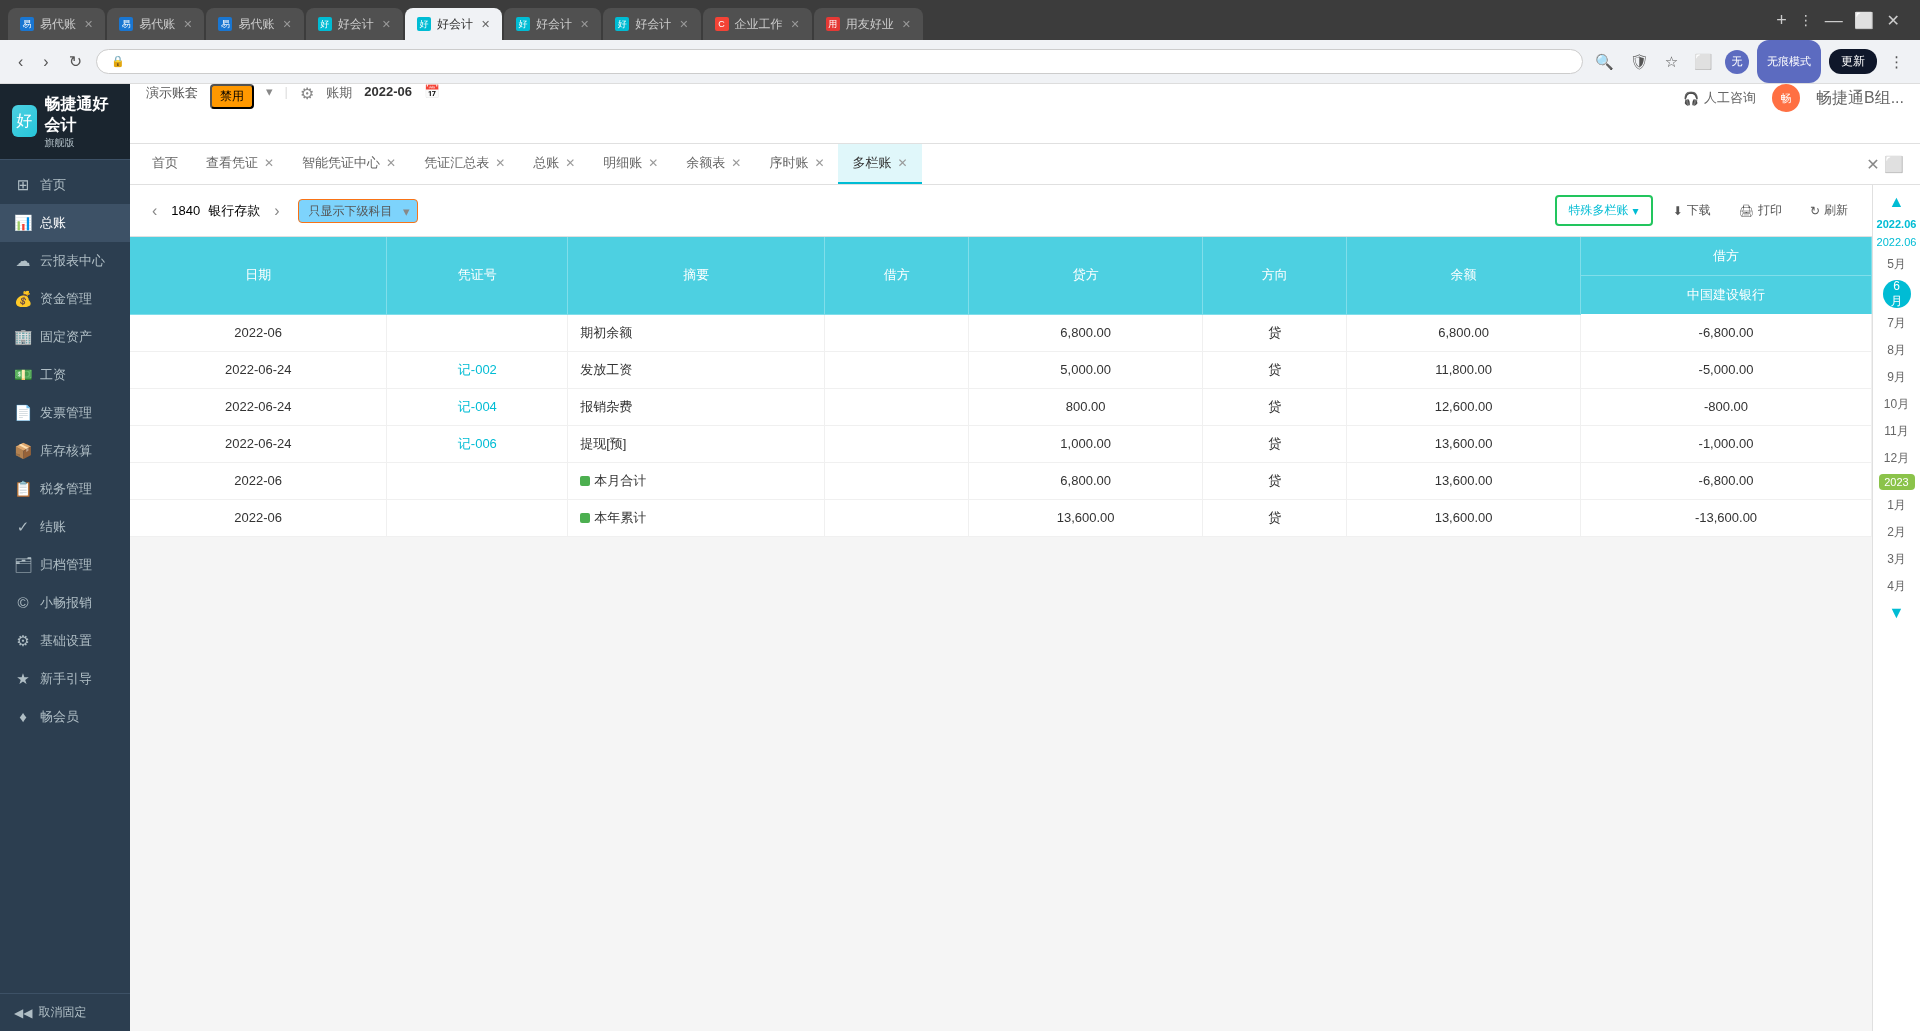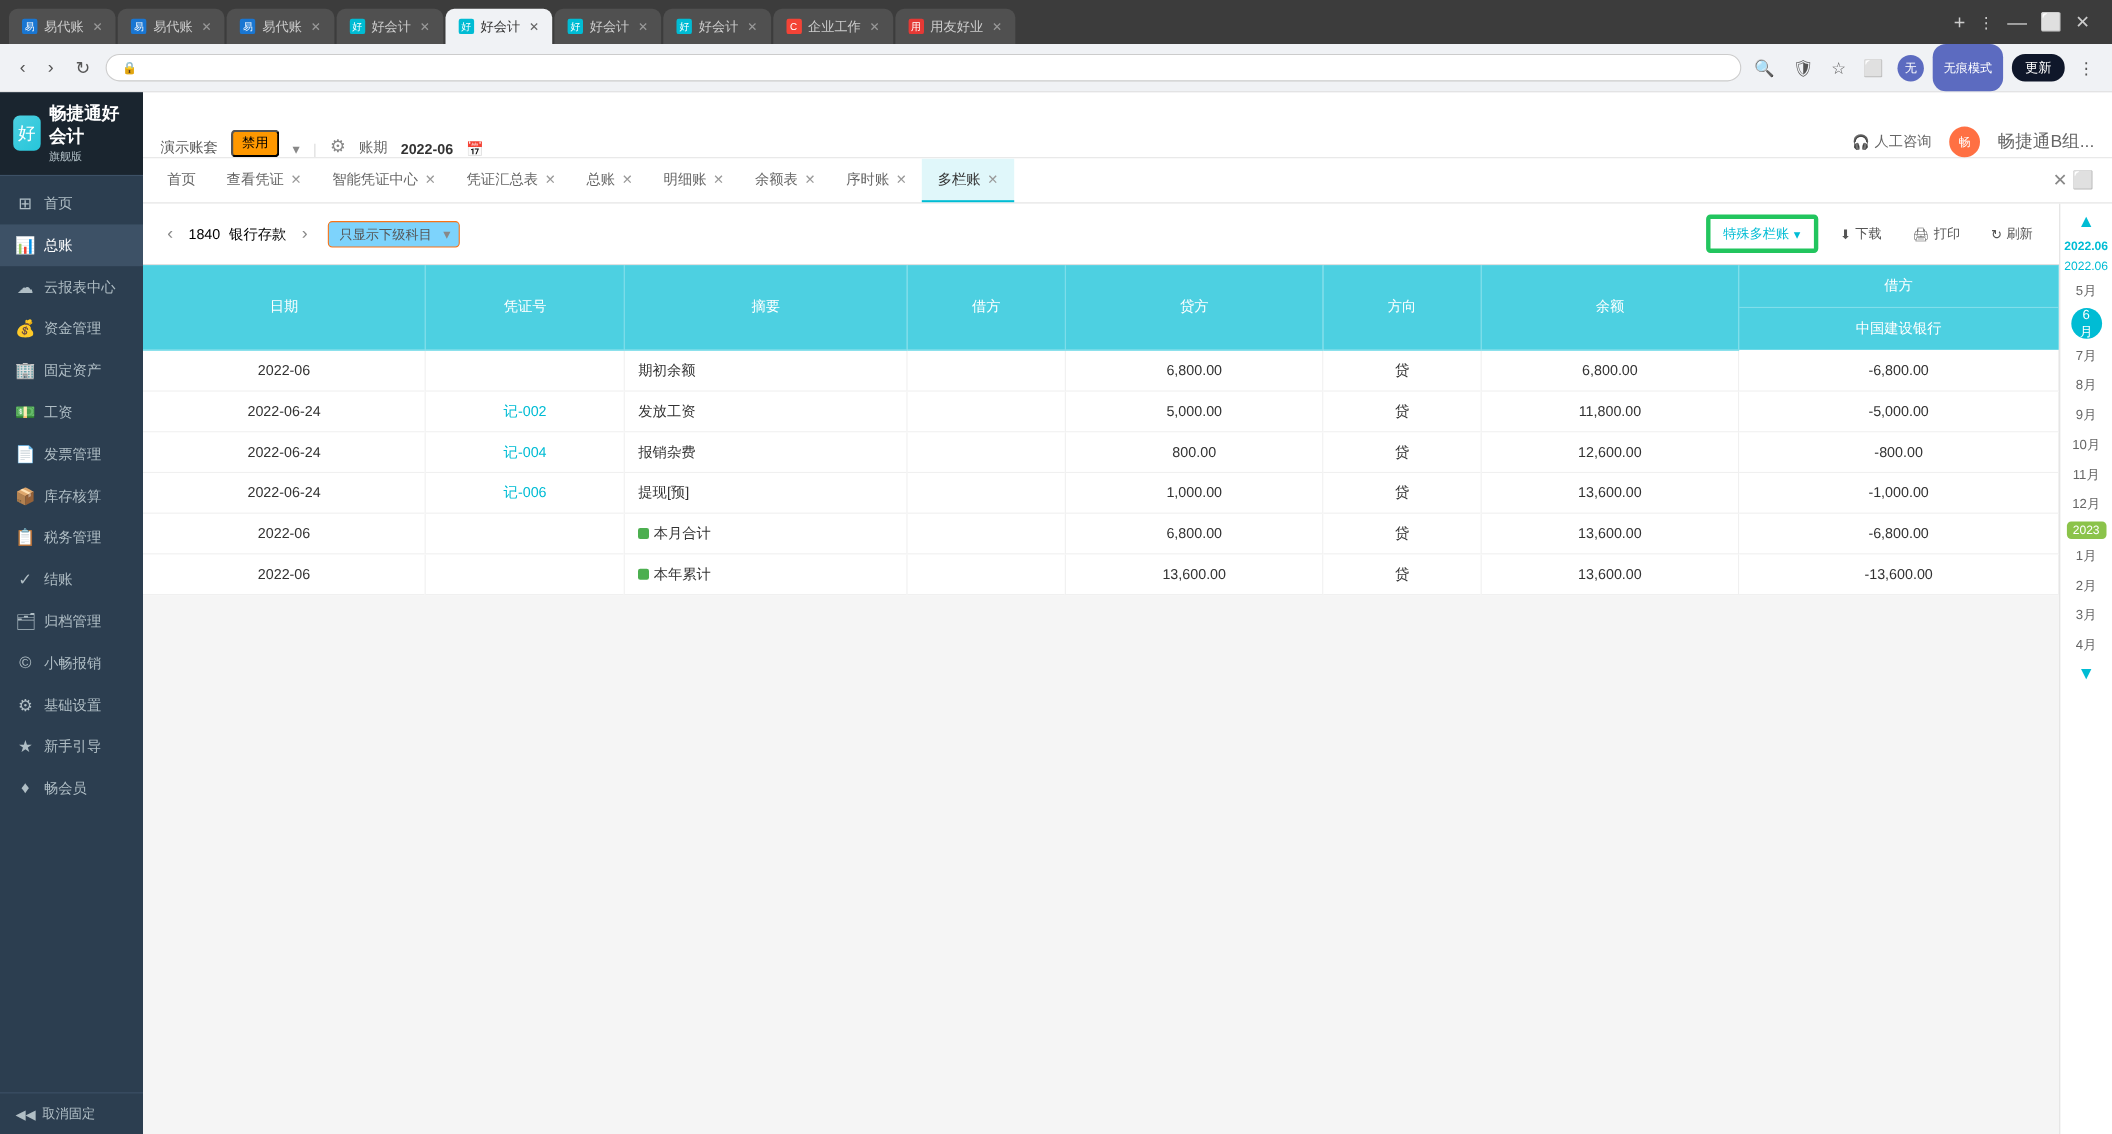--- a/index.html
+++ b/index.html
@@ -37,21 +37,21 @@
     .sidebar-item { display: flex; align-items: center; gap: 8px; padding: 10px 14px; cursor: pointer; color: #b0bec5; transition: background 0.2s; }
     .sidebar-item.active { background: #3d5166; color: white; }
     .sidebar-item .icon { font-size: 15px; width: 18px; text-align: center; }
     .sidebar-item .label { font-size: 13px; }
     .sidebar-footer { padding: 10px 14px; border-top: 1px solid #3d5166; display: flex; align-items: center; gap: 6px; color: #b0bec5; cursor: pointer; font-size: 12px; }
 
     
     .main-content { flex: 1; display: flex; flex-direction: column; overflow: hidden; background: #f5f5f5; }
 
     
-    .app-header { background: white; height: 60px; display: flex; align-items: flex-end; padding: 0 16px; gap: 12px; border-bottom: 1px solid #e0e0e0; flex-shrink: 0; }
+    .app-header { background: white; height: 60px; display: flex; align-items: flex-start; padding: 0 16px; gap: 12px; border-bottom: 1px solid #e0e0e0; flex-shrink: 0; }
     .demo-badge { background: #ff9800; color: #000000; border-radius: 4px; padding: 2px 8px; font-size: 12px; }
     .header-sep { color: #ddd; }
     .gear-btn { background: none; border: none; cursor: pointer; color: #888; font-size: 16px; }
     .period-label { color: #666; font-size: 13px; }
     .period-value { color: #333; font-weight: bold; font-size: 13px; }
     .calendar-icon { color: #888; cursor: pointer; }
     .header-right { margin-left: auto; display: flex; align-items: center; gap: 16px; }
     .consult-btn { display: flex; align-items: center; gap: 4px; color: #666; font-size: 13px; cursor: pointer; }
     .user-avatar { width: 28px; height: 28px; border-radius: 50%; background: #ff7043; display: flex; align-items: center; justify-content: center; color: white; font-size: 11px; }
     .user-name { font-size: 16px; color: #666; }
@@ -70,21 +70,21 @@
     .ledger-panel { flex: 1; overflow: auto; padding: 0; display: flex; flex-direction: column; }
 
     
     .ledger-toolbar { background: white; padding: 10px 16px; display: flex; align-items: center; gap: 12px; border-bottom: 1px solid #e0e0e0; flex-shrink: 0; }
     .account-nav { display: flex; align-items: center; gap: 8px; }
     .account-nav-btn { background: none; border: none; cursor: pointer; color: #888; font-size: 16px; padding: 2px 6px; }
     .filter-select { border: 1px solid #f97316; border-radius: 4px; padding: 4px 24px 4px 10px; font-size: 12px; color: #555; cursor: pointer; background: #7dd3fc; appearance: none; position: relative; }
     .filter-wrapper { position: relative; display: inline-block; }
     .filter-wrapper::after { content: '▾'; position: absolute; right: 8px; top: 50%; transform: translateY(-50%); color: #888; pointer-events: none; }
     .toolbar-right { margin-left: auto; display: flex; align-items: center; gap: 12px; }
-    .multi-col-btn { border: 4px solid #22c55e; color: #00bcd4; background: white; border-radius: 4px; padding: 5px 12px; font-size: 12px; cursor: pointer; display: flex; align-items: center; gap: 4px; }
+    .multi-col-btn { border: 2px solid #22c55e; color: #00bcd4; background: white; border-radius: 4px; padding: 5px 12px; font-size: 12px; cursor: pointer; display: flex; align-items: center; gap: 4px; }
     .download-btn, .print-btn, .refresh-btn { background: none; border: none; color: #555; font-size: 12px; cursor: pointer; display: flex; align-items: center; gap: 4px; padding: 4px 8px; }
 
     
     .ledger-table-wrapper { flex: 1; overflow: auto; }
     .ledger-table { width: 100%; border-collapse: collapse; background: white; }
     .ledger-table thead tr th { background: #4dd0e1; color: white; padding: 10px 12px; text-align: center; font-size: 13px; font-weight: 500; border-right: 1px solid #80deea; white-space: nowrap; }
     .ledger-table thead tr:first-child th { border-bottom: 1px solid #80deea; }
     .ledger-table tbody tr { border-bottom: 1px solid #f0f0f0; }
     .ledger-table tbody td { padding: 9px 12px; font-size: 13px; color: #333; text-align: center; border-right: 1px solid #f0f0f0; }
     .ledger-table tbody td.num { }

